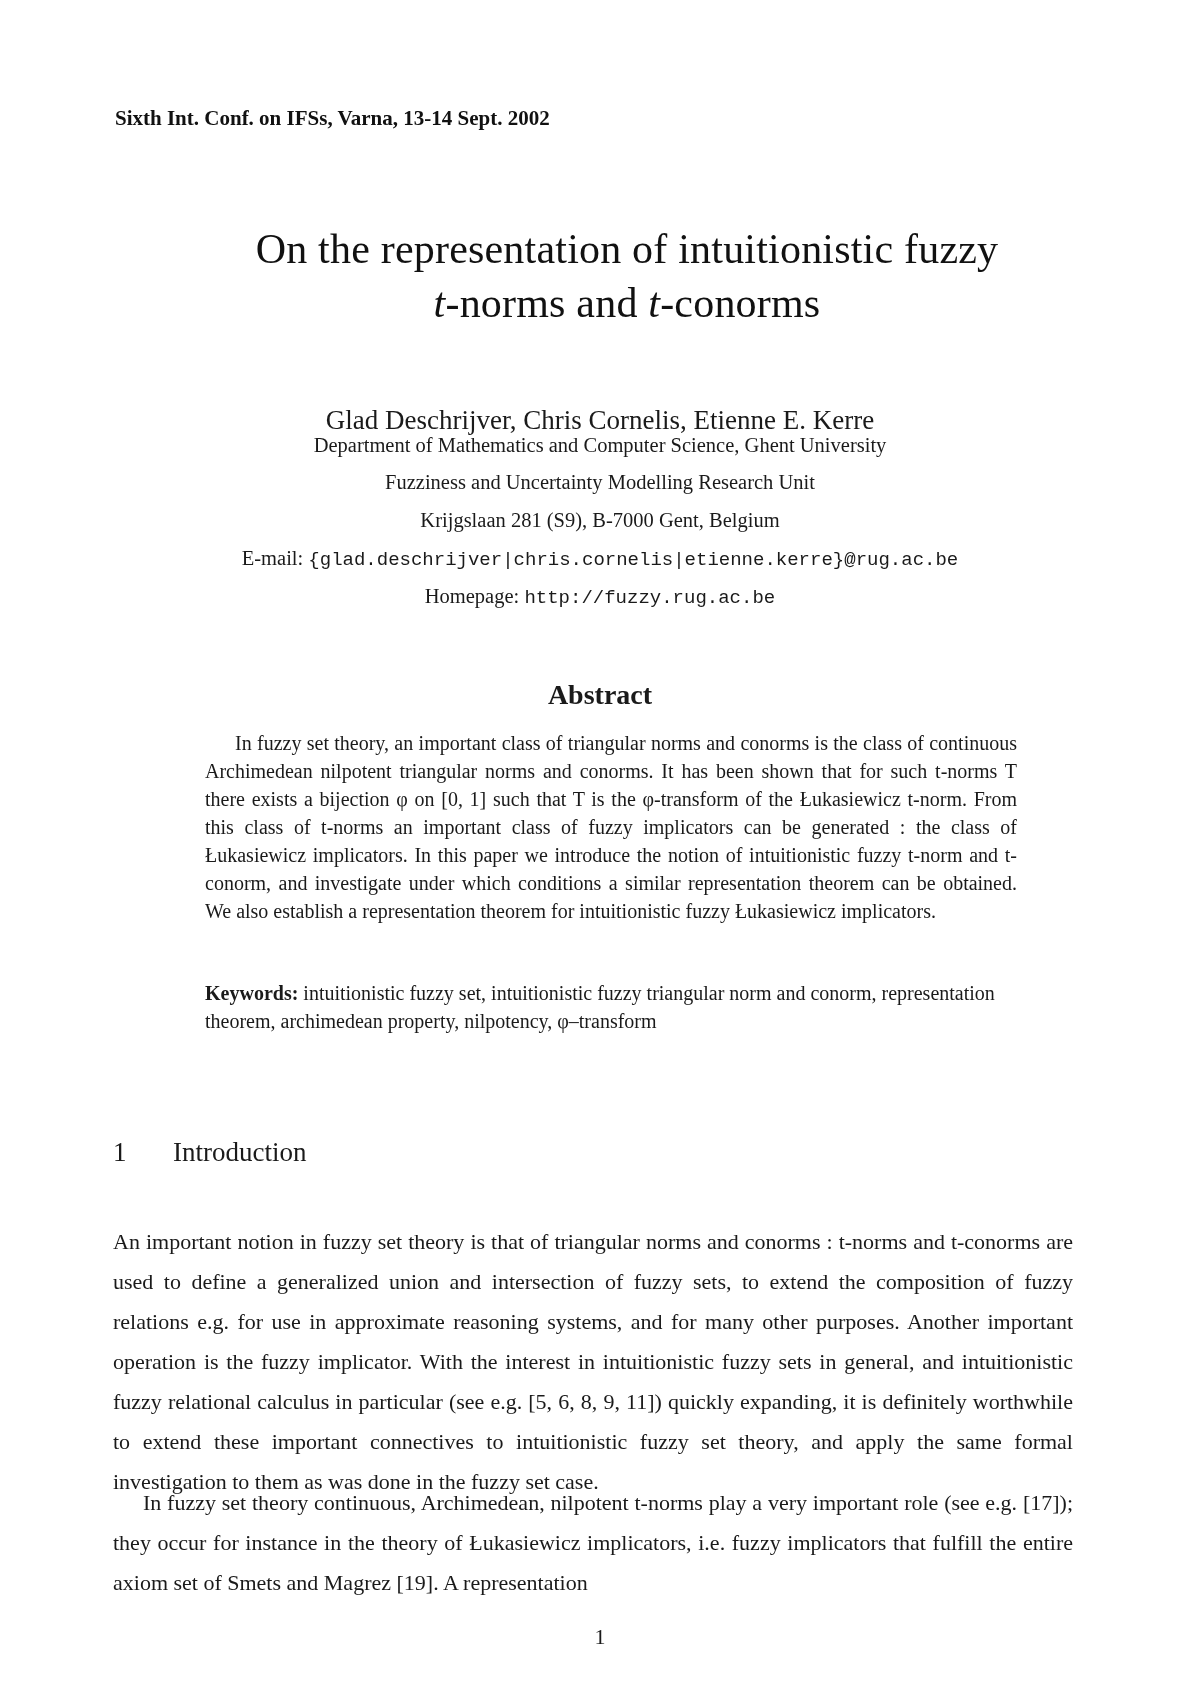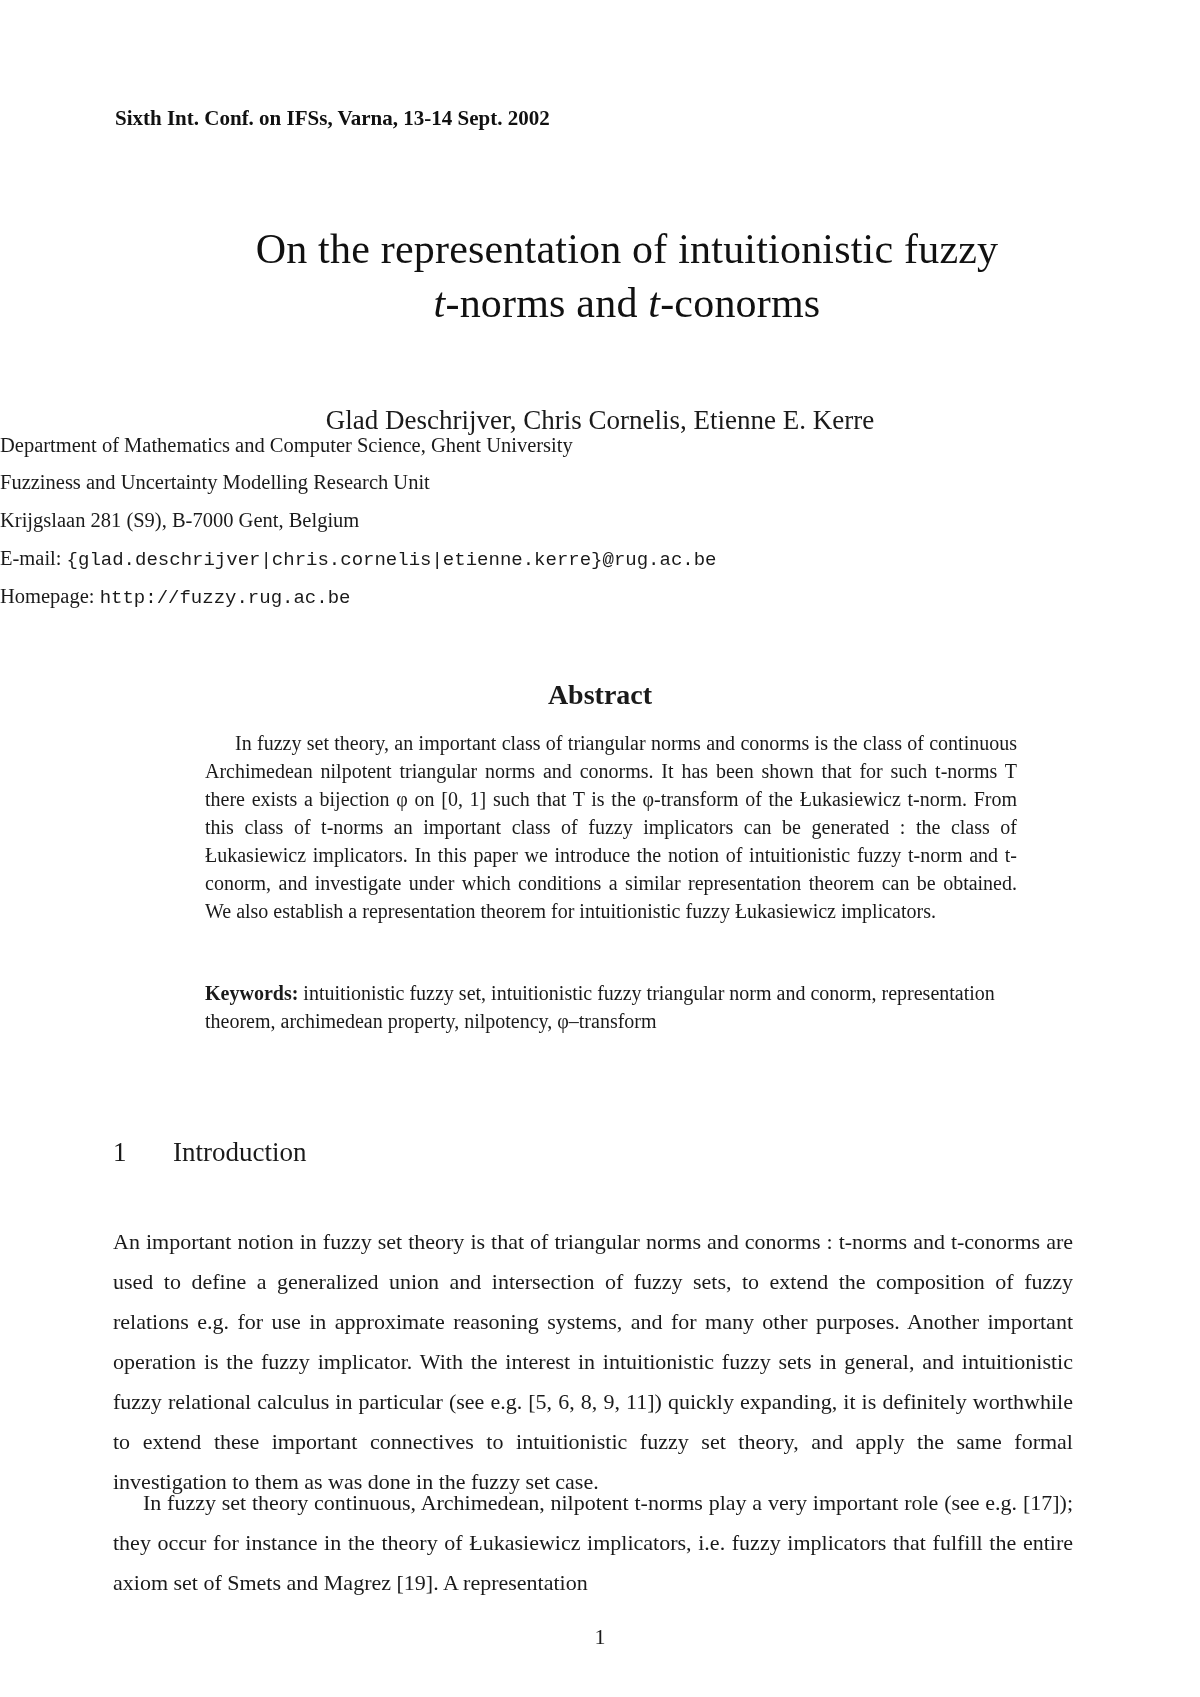--- a/index.html
+++ b/index.html
@@ -2,21 +2,21 @@
 <html><head>
 <meta charset="utf-8">
 <style>
   html, body { margin: 0; padding: 0; background: #ffffff; }
   body { width: 1200px; height: 1697px; position: relative; overflow: hidden; color: #1a1a1a; font-family: "DejaVu Serif", "Liberation Serif", serif; }
   .abs { position: absolute; }
   .venue { left: 115px; top: 104px; font-family: "Liberation Serif", serif; font-weight: bold; font-size: 21px; line-height: 28px; color: #111; }
   .title { left: 0; width: 1200px; top: 222px; text-align: center; font-family: "Liberation Serif", serif; font-size: 42px; line-height: 54px; color: #111; letter-spacing: 0.2px; padding-left: 27px; }
   .title i { font-style: italic; }
   .authors { left: 0; width: 1200px; top: 384px; text-align: center; font-family: "Liberation Serif", serif; font-size: 27px; line-height: 32px; margin-top: 20px; }
-  .aff { left: 0; width: 1200px; text-align: left; font-family: "Liberation Serif", serif; font-size: 20.5px; line-height: 26px; }
+  .aff { left: 0; width: 1200px; text-align: center; font-family: "Liberation Serif", serif; font-size: 20.5px; line-height: 26px; }
   .mono { font-family: "Liberation Mono", "DejaVu Sans Mono", monospace; font-size: 19px; }
   .abs-head { left: 0; width: 1200px; top: 679px; text-align: center; font-family: "Liberation Serif", serif; font-weight: bold; font-size: 28px; }
   .abstract { left: 205px; width: 812px; top: 729px; font-family: "Liberation Serif", serif; font-size: 20px; line-height: 28px; text-align: justify; text-indent: 30px; }
   .keywords { left: 205px; width: 812px; top: 979px; font-family: "Liberation Serif", serif; font-size: 20px; line-height: 28px; }
   .keywords b { font-weight: bold; }
   .section { left: 113px; top: 1130px; font-family: "Liberation Serif", serif; font-size: 27px; line-height: 44px; }
   .section .num { display: inline-block; width: 60px; }
   .para { left: 113px; width: 960px; font-family: "Liberation Serif", serif; font-size: 22px; line-height: 40px; text-align: justify; }
   .para.p2 { text-indent: 30px; }
   .pagenum { left: 0; width: 1200px; top: 1624px; text-align: center; font-family: "Liberation Serif", serif; font-size: 22px; }

